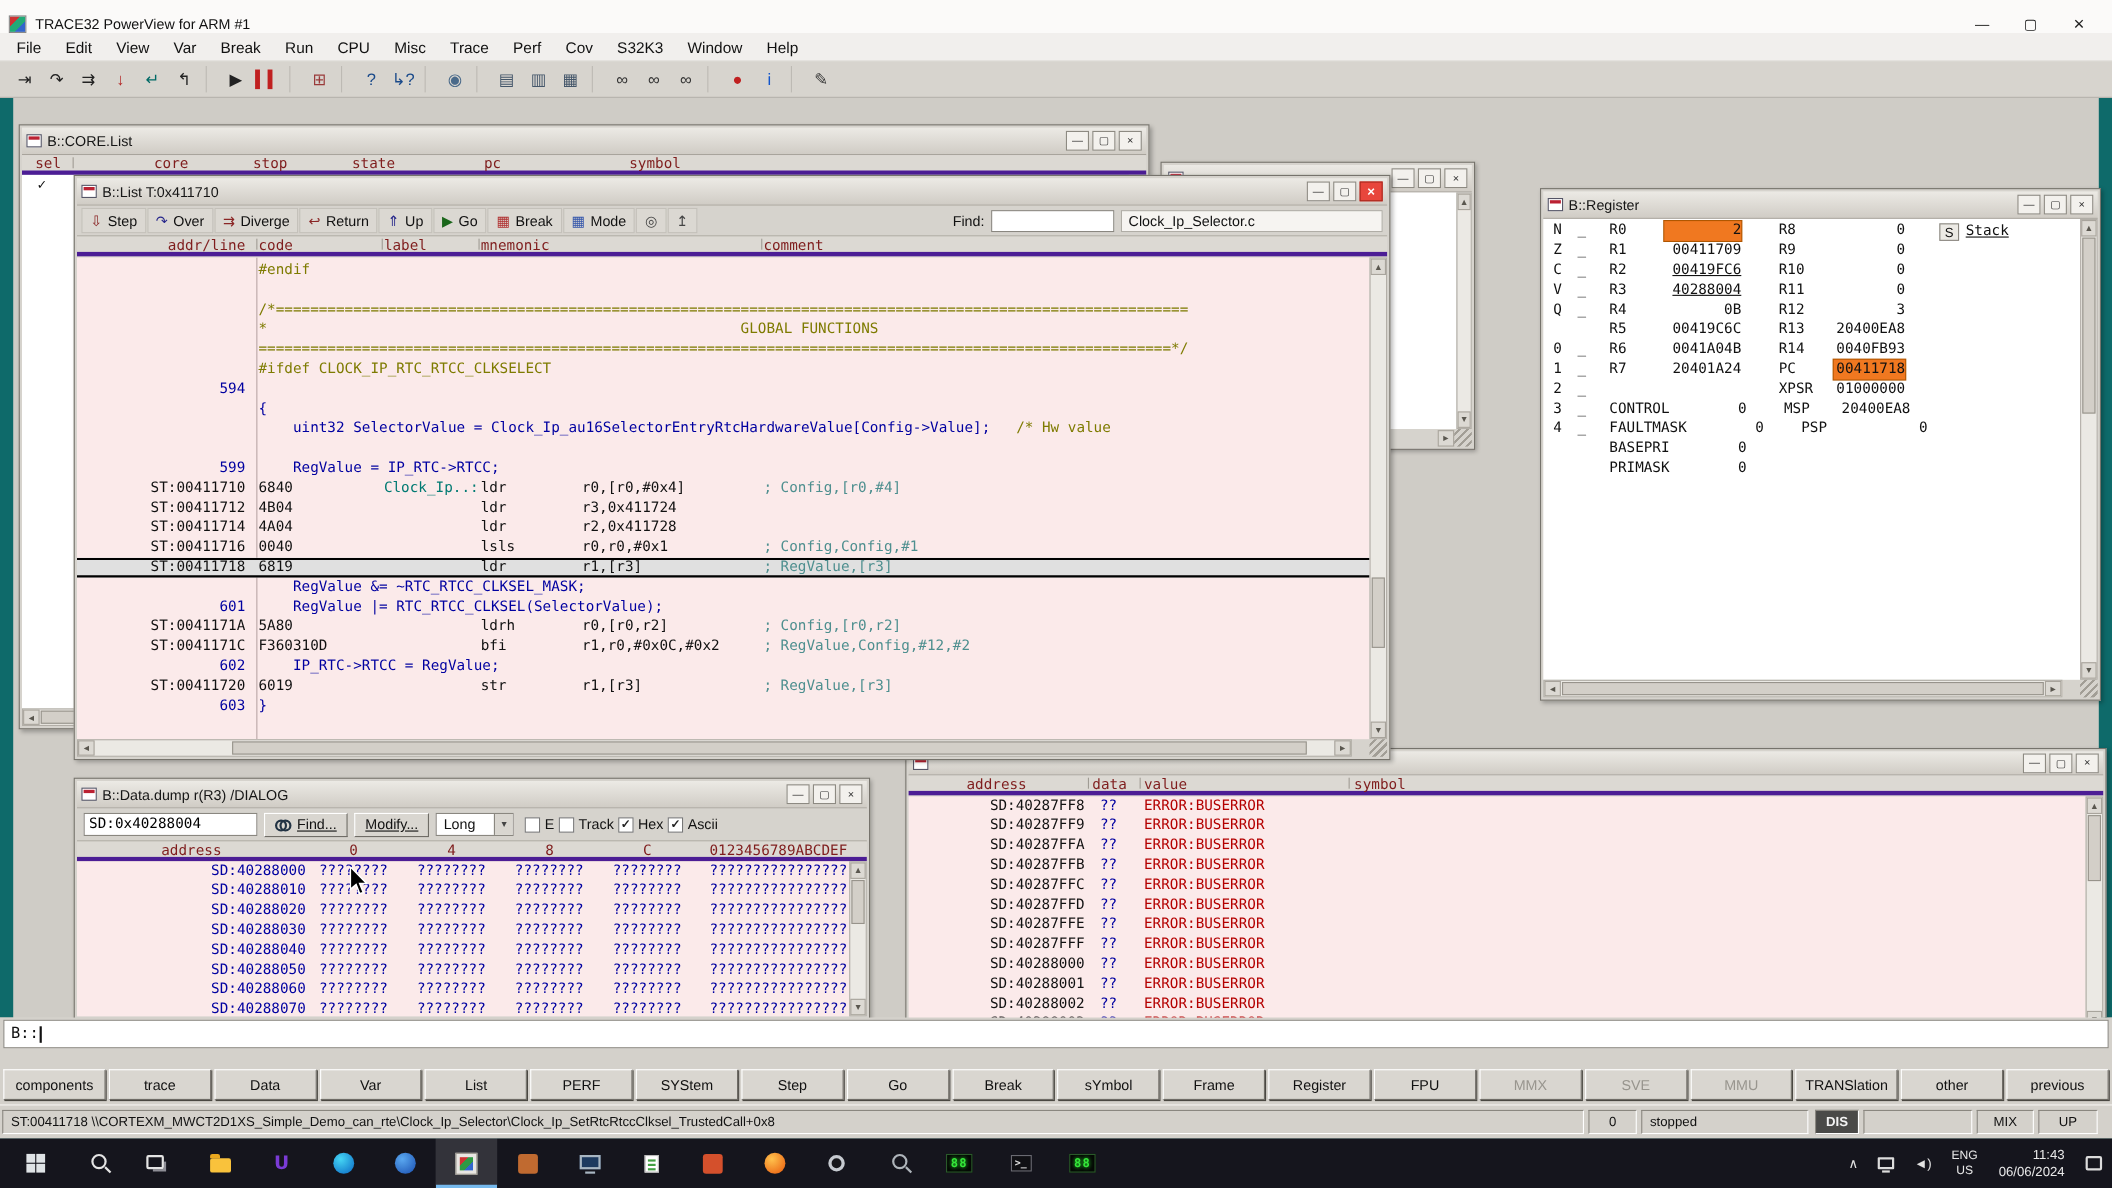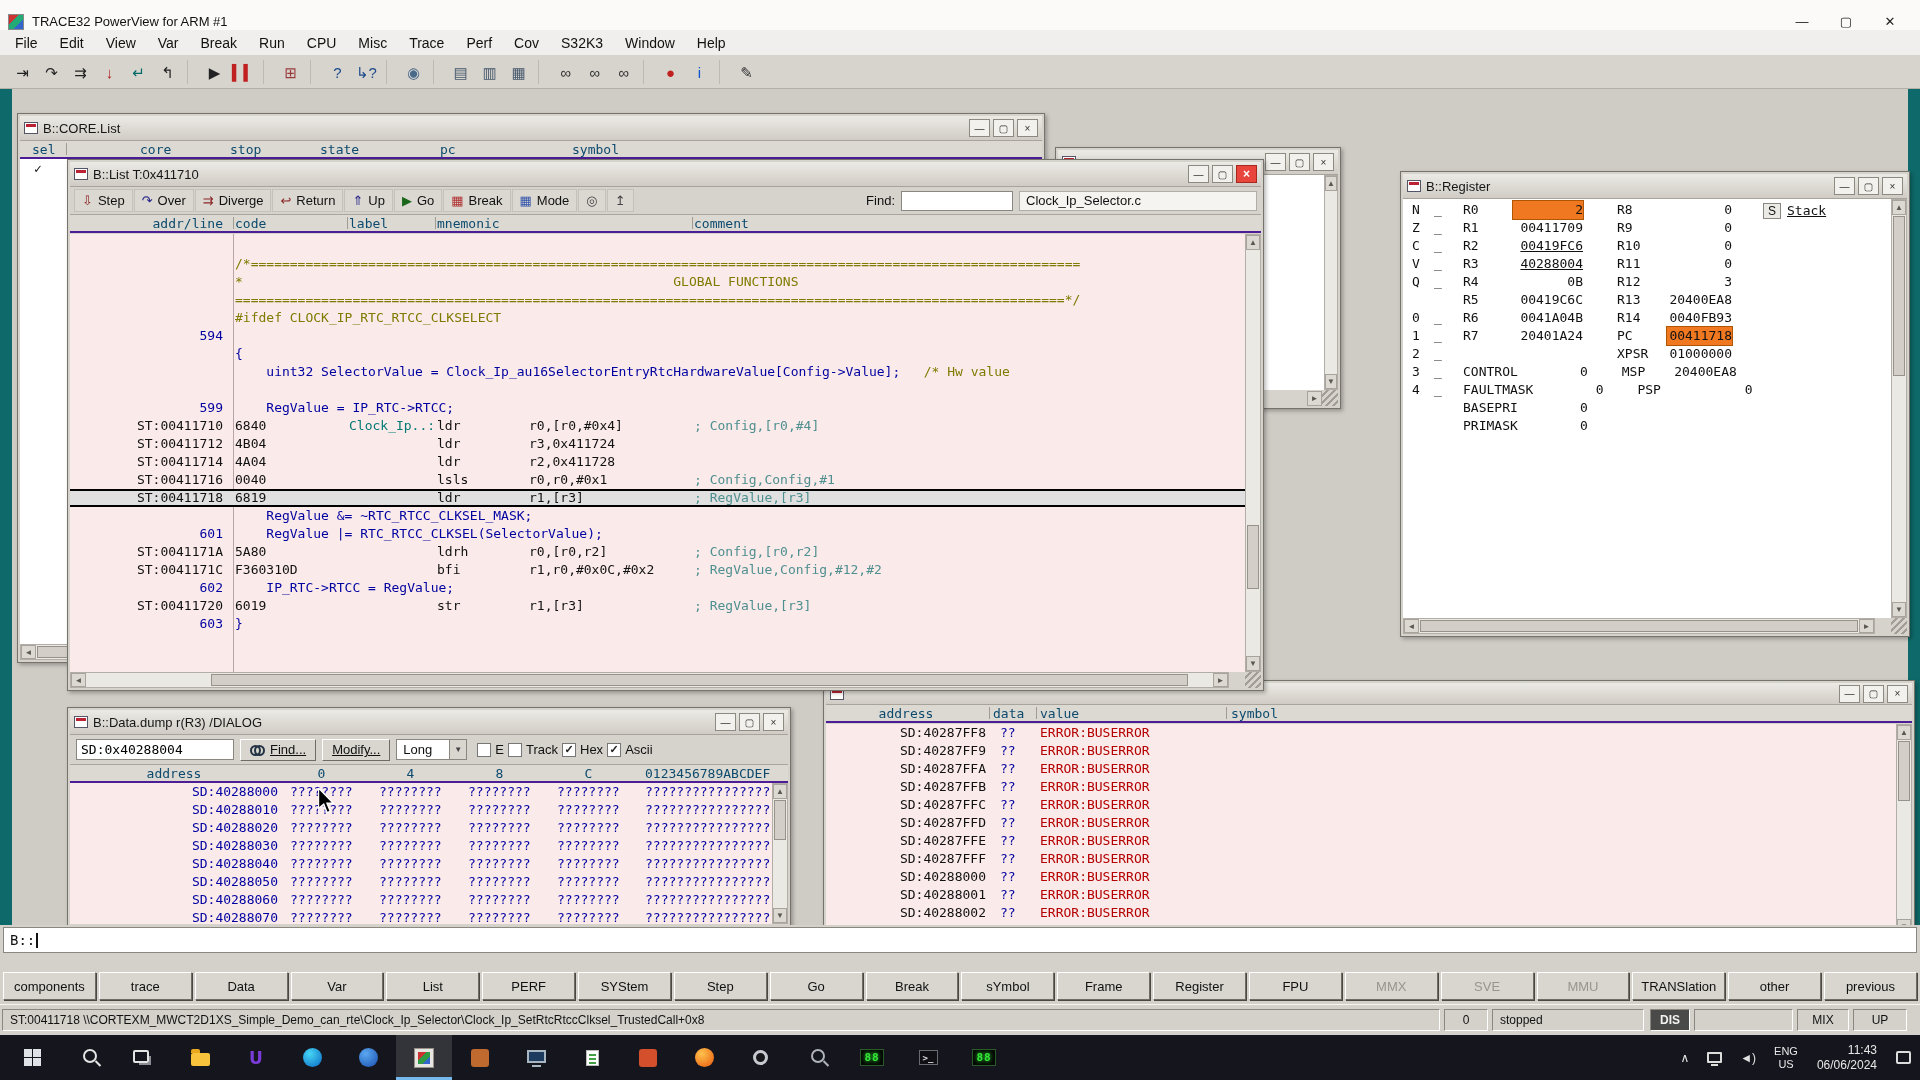--- a/index.html
+++ b/index.html
@@ -22,21 +22,21 @@
   
   #mdi{position:absolute;left:0;top:89px;width:1920px;height:836px;background:#cfccc6;overflow:hidden;}
   .strip{position:absolute;top:0;bottom:0;width:12px;background:#0e6a6a;z-index:1;}
   .cwin{position:absolute;background:#d6d3cd;border:1px solid #76736c;box-shadow:2px 2px 4px rgba(0,0,0,.28);padding:2px;}
   .ctb{height:25px;background:linear-gradient(#eceae5,#d0ccc5);border-bottom:1px solid #a8a49c;display:flex;align-items:center;padding:0 4px;}
   .ctb .t{font-size:13px;color:#161616;margin-left:5px;flex:1;white-space:nowrap;overflow:hidden;}
   .wicon{width:14px;height:12px;background:#fff;border:1px solid #556;position:relative;flex:0 0 auto;}
   .wicon::before{content:"";position:absolute;left:1px;right:1px;top:1px;height:3px;background:#b23;}
   .wb{width:21px;height:18px;border:1px solid #8d8a82;background:#f3f1ed;color:#333;display:flex;align-items:center;justify-content:center;font-size:10px;margin-left:3px;flex:0 0 auto;}
   .wb.closeact{background:#e8463c;border-color:#a8281f;color:#fff;font-weight:bold;font-size:12px;}
-  .colhdr{position:relative;height:18px;background:#dcd9d3;border-bottom:2px solid #4c1d95;font-family:"DejaVu Sans Mono",monospace;font-size:13px;color:#0c4a6e;}
+  .colhdr{position:relative;height:18px;background:#dcd9d3;border-bottom:4px solid #4c1d95;font-family:"DejaVu Sans Mono",monospace;font-size:13px;color:#7f1d1d;}
   .colhdr .h{position:absolute;top:1px;white-space:pre;}
   .tick{position:absolute;top:2px;bottom:2px;width:1px;background:#a09c94;}
 
   
   .sbv{position:absolute;width:16px;background:#ebe9e4;border:1px solid #b2aea7;}
   .sbh{position:absolute;height:16px;background:#ebe9e4;border:1px solid #b2aea7;}
   .sba{position:absolute;display:flex;align-items:center;justify-content:center;font-size:8px;color:#5a574f;background:#dcd9d3;border:1px solid #a8a49c;}
   .sbv .sba{left:0;right:0;height:15px;}
   .sbh .sba{top:0;bottom:0;width:15px;}
   .sbt{position:absolute;background:#d3cfc8;border:1px solid #97938b;}
@@ -523,20 +523,21 @@
         <span class="h" style="left:279px;">label</span>
         <span class="h" style="left:367px;">mnemonic</span>
         <span class="h" style="left:624px;">comment</span>
         <span class="tick" style="left:163px;"></span>
         <span class="tick" style="left:277px;"></span>
         <span class="tick" style="left:365px;"></span>
         <span class="tick" style="left:622px;"></span>
       </div>
       <div id="list-lines">
         <div class="ldiv"></div>
+      <div class="lrow"><span class="a"></span><span class="stext pre">#endif</span></div>
           <div class="lrow"><span class="a"></span></div>
           <div class="lrow"><span class="a"></span><span class="stext cmt">/*==========================================================================================================</span></div>
           <div class="lrow"><span class="a"></span><span class="stext cmt">*                                                       GLOBAL FUNCTIONS</span></div>
           <div class="lrow"><span class="a"></span><span class="stext cmt">==========================================================================================================*/</span></div>
           <div class="lrow"><span class="a"></span><span class="stext pre">#ifdef CLOCK_IP_RTC_RTCC_CLKSELECT</span></div>
           <div class="lrow"><span class="a num">594</span></div>
           <div class="lrow"><span class="a"></span><span class="stext src">{</span></div>
           <div class="lrow"><span class="a"></span><span class="stext src">    uint32 SelectorValue = Clock_Ip_au16SelectorEntryRtcHardwareValue[Config-&gt;Value];</span><span class="stext tail">   /* Hw value</span></div>
           <div class="lrow"><span class="a"></span></div>
           <div class="lrow"><span class="a num">599</span><span class="stext src">    RegValue = IP_RTC-&gt;RTCC;</span></div>

